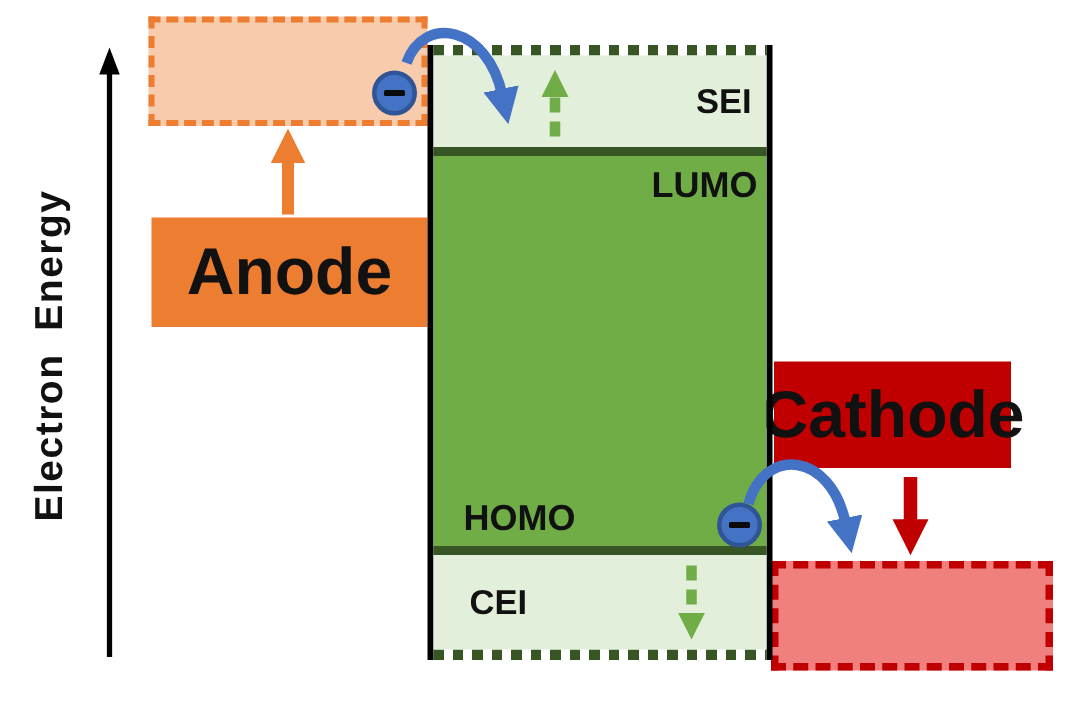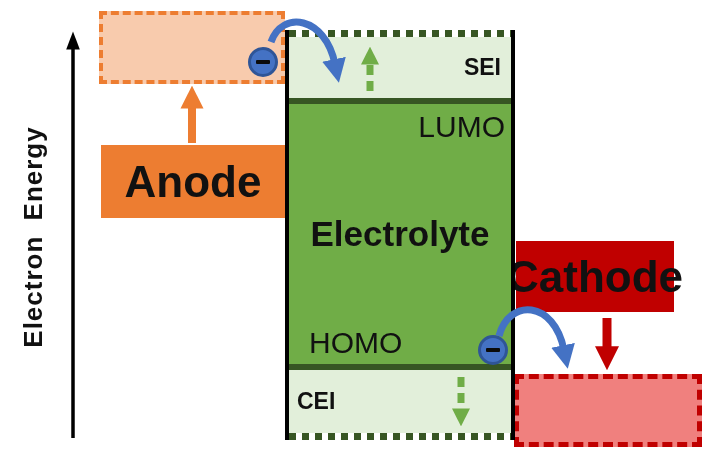--- a/index.html
+++ b/index.html
@@ -72,24 +72,24 @@
   .level-line{flex:0 0 6px;background:var(--green-dark);}
   .green-main{
     flex:1 1 auto;background:var(--green);
     position:relative;
     display:flex;align-items:center;justify-content:center;
   }
   .cei-region{
     flex:0 0 63px;background:var(--green-light);
     position:relative;
     display:flex;align-items:center;justify-content:flex-start;
-    padding-left:8px;
+    padding-left:24px;
   }
   .small-label{font-size:23px;font-weight:bold;color:var(--ink);}
-  .level-label{font-size:30px;font-weight:normal;color:var(--ink);position:absolute;}
+  .level-label{font-size:24px;font-weight:bold;color:var(--ink);position:absolute;}
   .lumo-label{top:6px;right:6px;}
   .homo-label{bottom:4px;left:8px;margin-left:12px;}
   .electrolyte-label{font-size:35px;font-weight:bold;color:var(--ink);}
 
   
   .electron{
     width:30px;height:30px;border-radius:50%;
     background:var(--blue);
     border:3px solid var(--blue-dark);
     display:flex;align-items:center;justify-content:center;
@@ -120,21 +120,20 @@
   <div class="abs cathode-dashed"></div>
 
   <div class="abs electrolyte-col">
     <div class="dots-row"></div>
     <div class="sei-region">
       <span class="small-label">SEI</span>
     </div>
     <div class="level-line"></div>
     <div class="green-main">
       <span class="level-label lumo-label">LUMO</span>
-      <span class="electrolyte-label">Electrolyte</span>
       <span class="level-label homo-label">HOMO</span>
     </div>
     <div class="level-line"></div>
     <div class="cei-region">
       <span class="small-label">CEI</span>
     </div>
     <div class="dots-row"></div>
   </div>
 
   <div class="abs electron electron-top">

